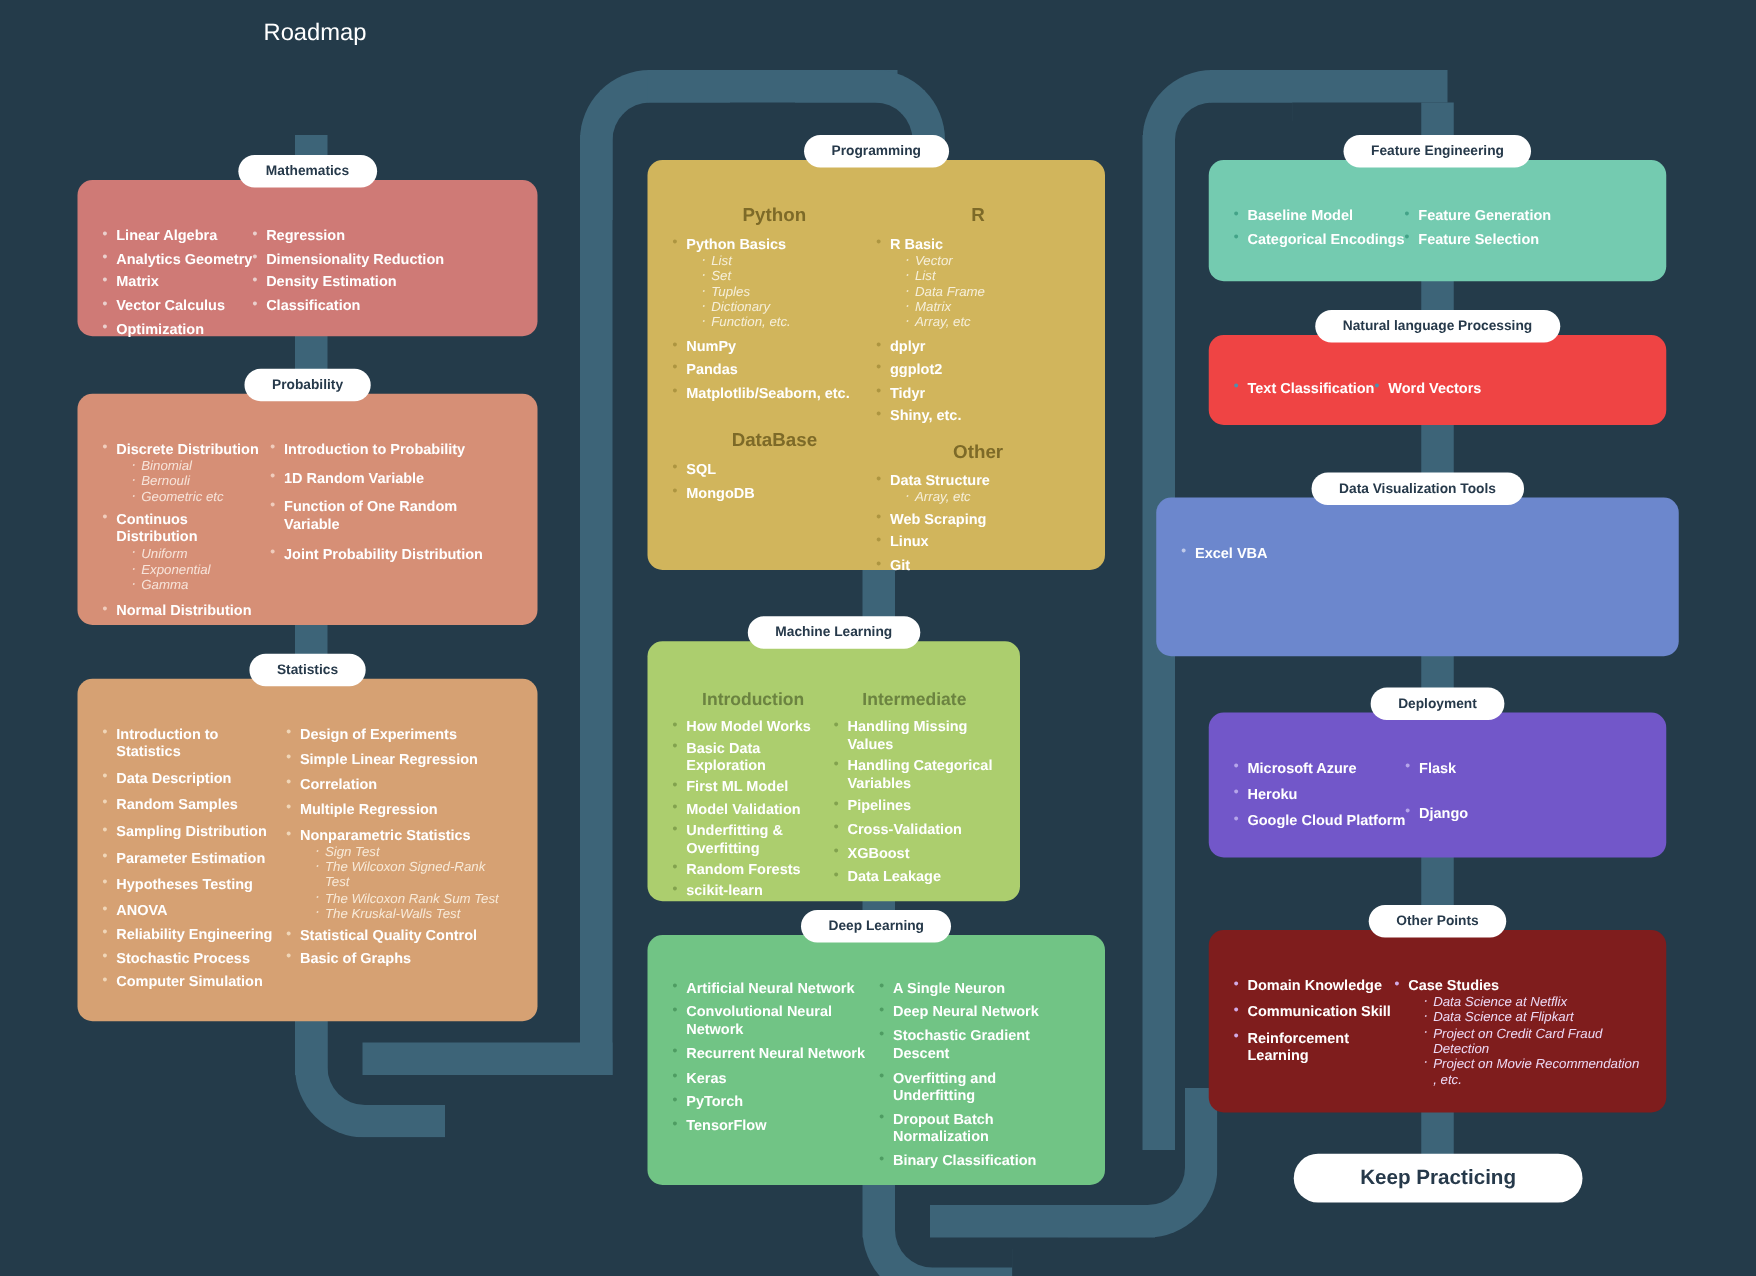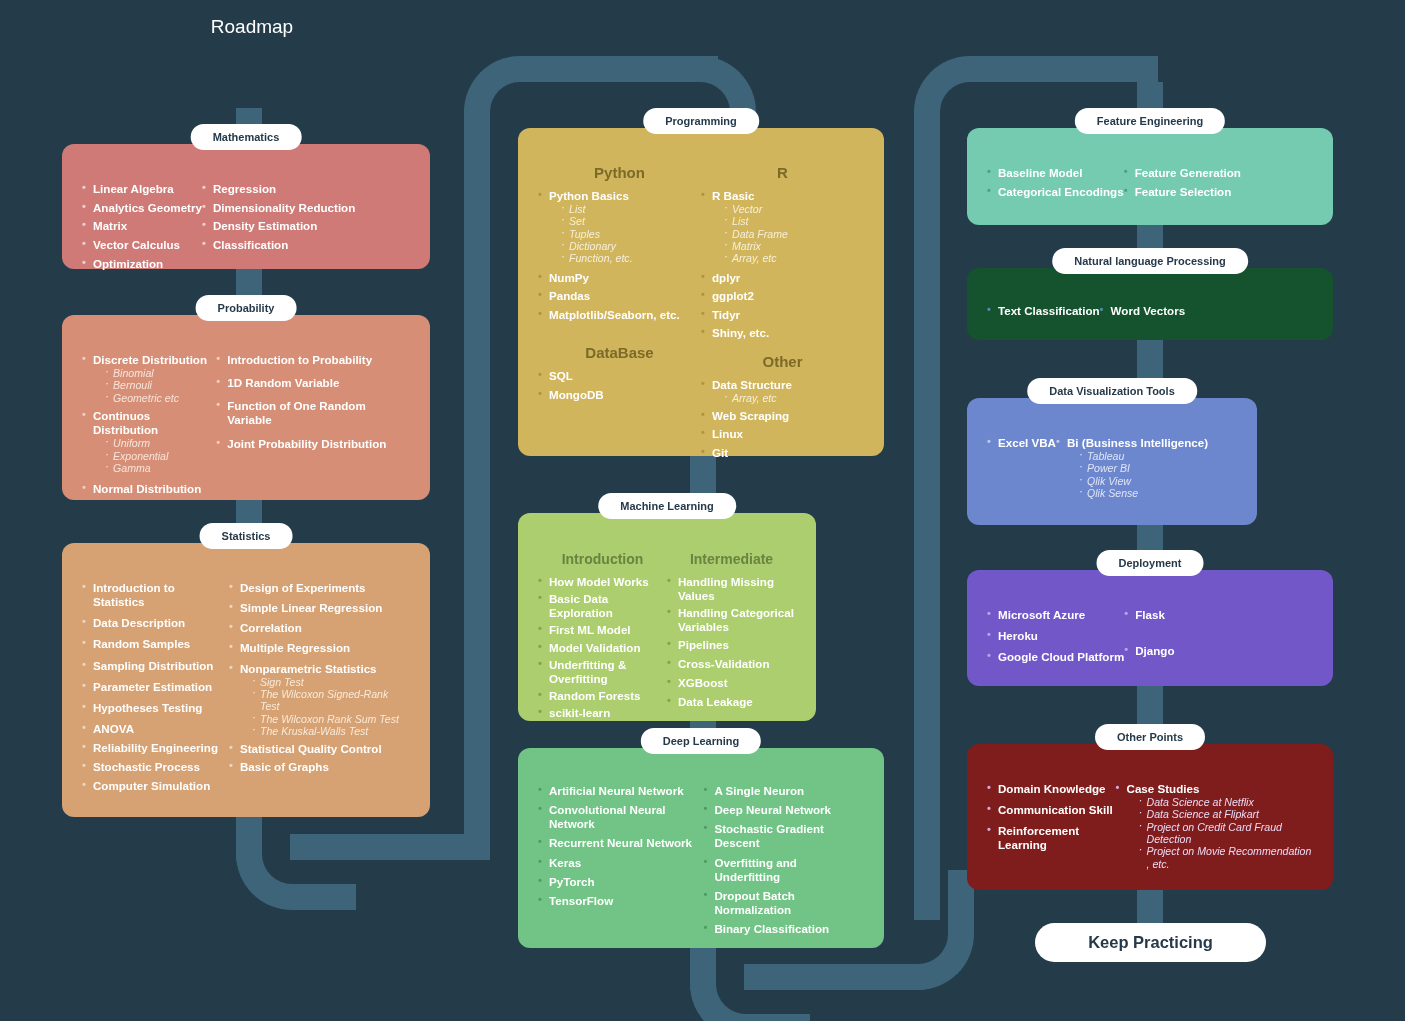--- a/index.html
+++ b/index.html
@@ -86,21 +86,21 @@
   .c-ml      { background: #acce6e; }
   .c-ml .subhead { color: #6b8340; }
   .c-ml ul.items > li::before { color: #82a24e; }
 
   .c-dl      { background: #71c485; }
   .c-dl ul.items > li::before { color: #4e9c62; }
 
   .c-fe      { background: #74cbb0; }
   .c-fe ul.items > li::before { color: #43a388; }
 
-  .c-nlp     { background: #14532d; }
+  .c-nlp     { background: #ef4444; }
   .c-nlp ul.items > li::before { color: #4f90ad; }
 
   .c-dv      { background: #6c87cd; }
   .c-dv ul.items > li::before { color: #bfcaea; }
   .c-dv ul.sub > li { color: #dfe5f6; }
 
   .c-dep     { background: #7257c9; }
   .c-dep ul.items > li::before { color: #b6a5ea; }
 
   .c-op      { background: #7f1d1d; }
@@ -363,36 +363,26 @@
         <ul class="items">
           <li><span>Text Classification</span></li>
         </ul>
         <ul class="items">
           <li><span>Word Vectors</span></li>
         </ul>
       </div>
     </div>
   </div>
 
-  <div class="card c-dv" style="left:967px; top:398px; width:290px; height:127px;">
+  <div class="card c-dv" style="left:925px; top:398px; width:418px; height:127px;">
     <div class="pill">Data Visualization Tools</div>
     <div class="card-body" style="padding-top:38px;">
       <div class="cols">
         <ul class="items">
           <li><span>Excel VBA</span></li>
-        </ul>
-        <ul class="items">
-          <li class="tight"><span>Bi (Business Intelligence)</span>
-            <ul class="sub">
-              <li><span>Tableau</span></li>
-              <li><span>Power BI</span></li>
-              <li><span>Qlik View</span></li>
-              <li><span>Qlik Sense</span></li>
-            </ul>
-          </li>
         </ul>
       </div>
     </div>
   </div>
 
   <div class="card c-dep" style="left:967px; top:570px; width:366px; height:116px;">
     <div class="pill">Deployment</div>
     <div class="card-body" style="padding-top:38px;">
       <div class="cols">
         <ul class="items">

